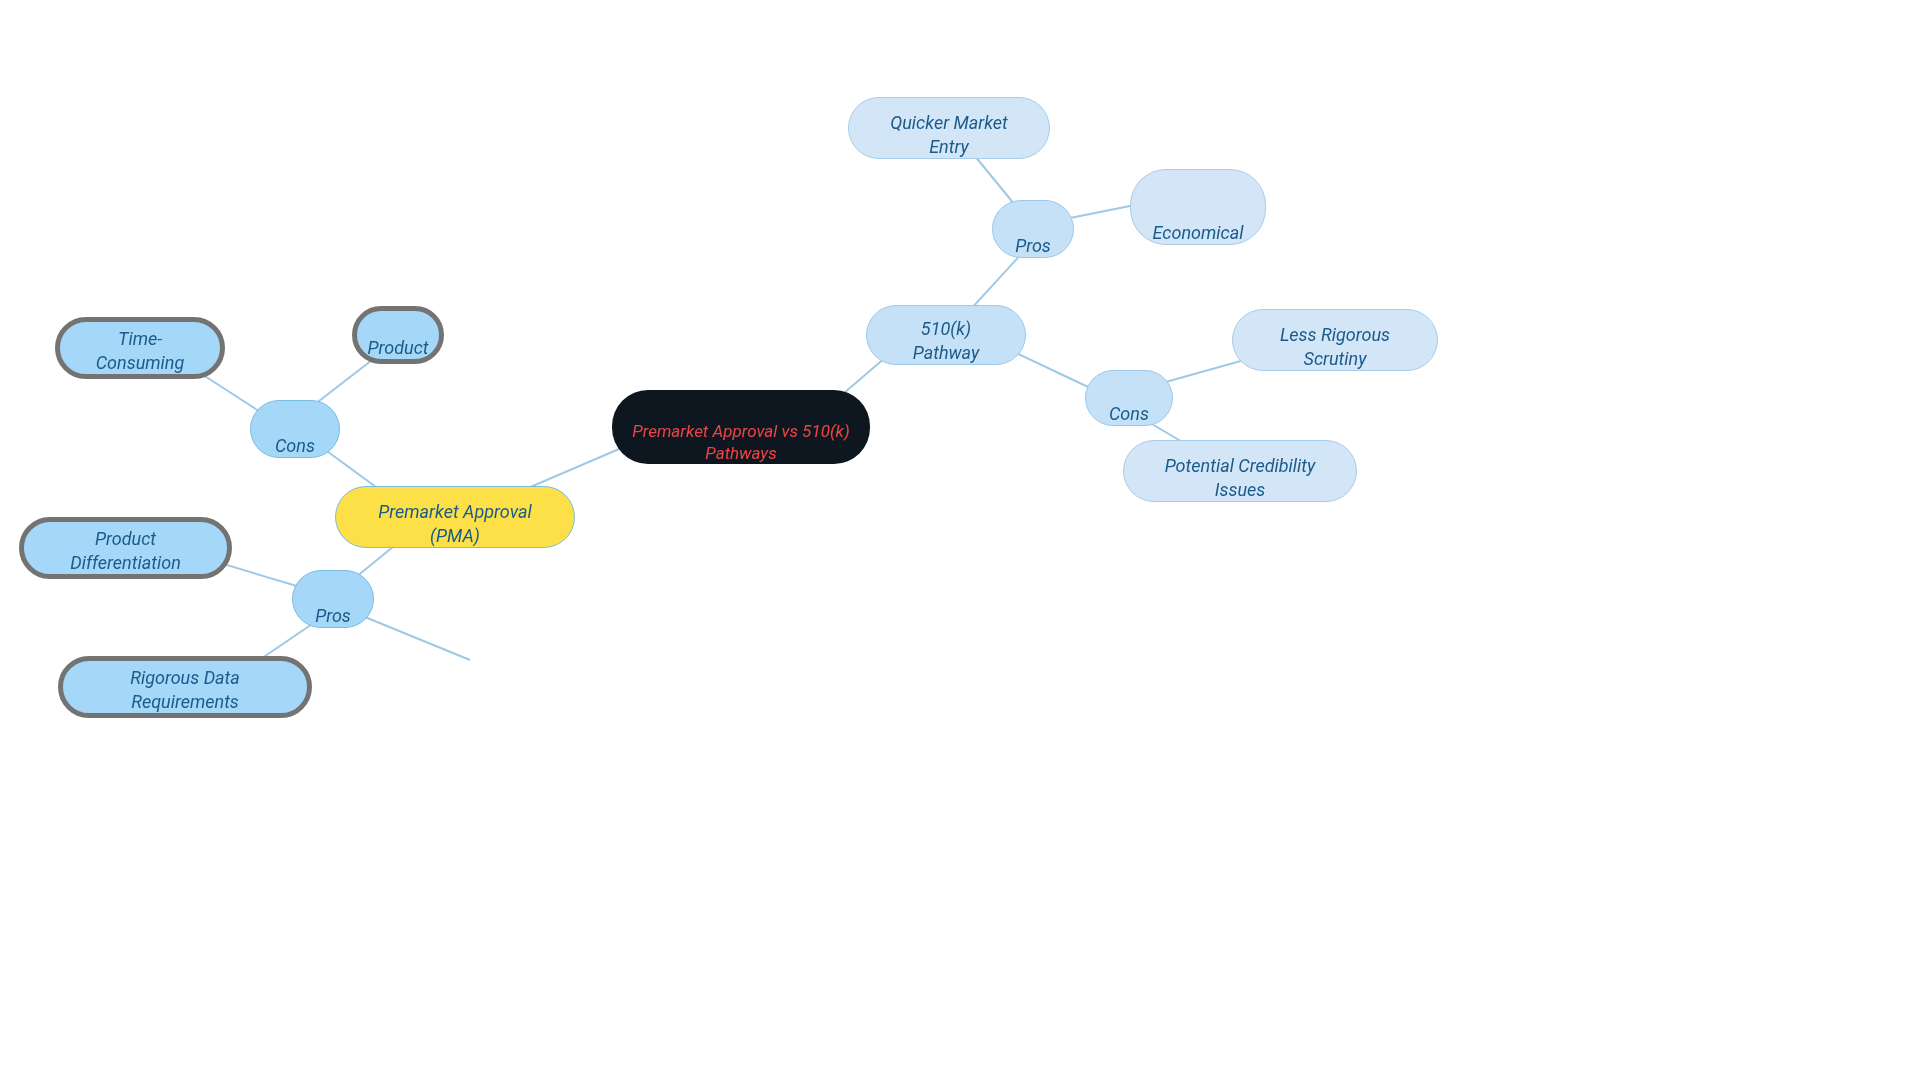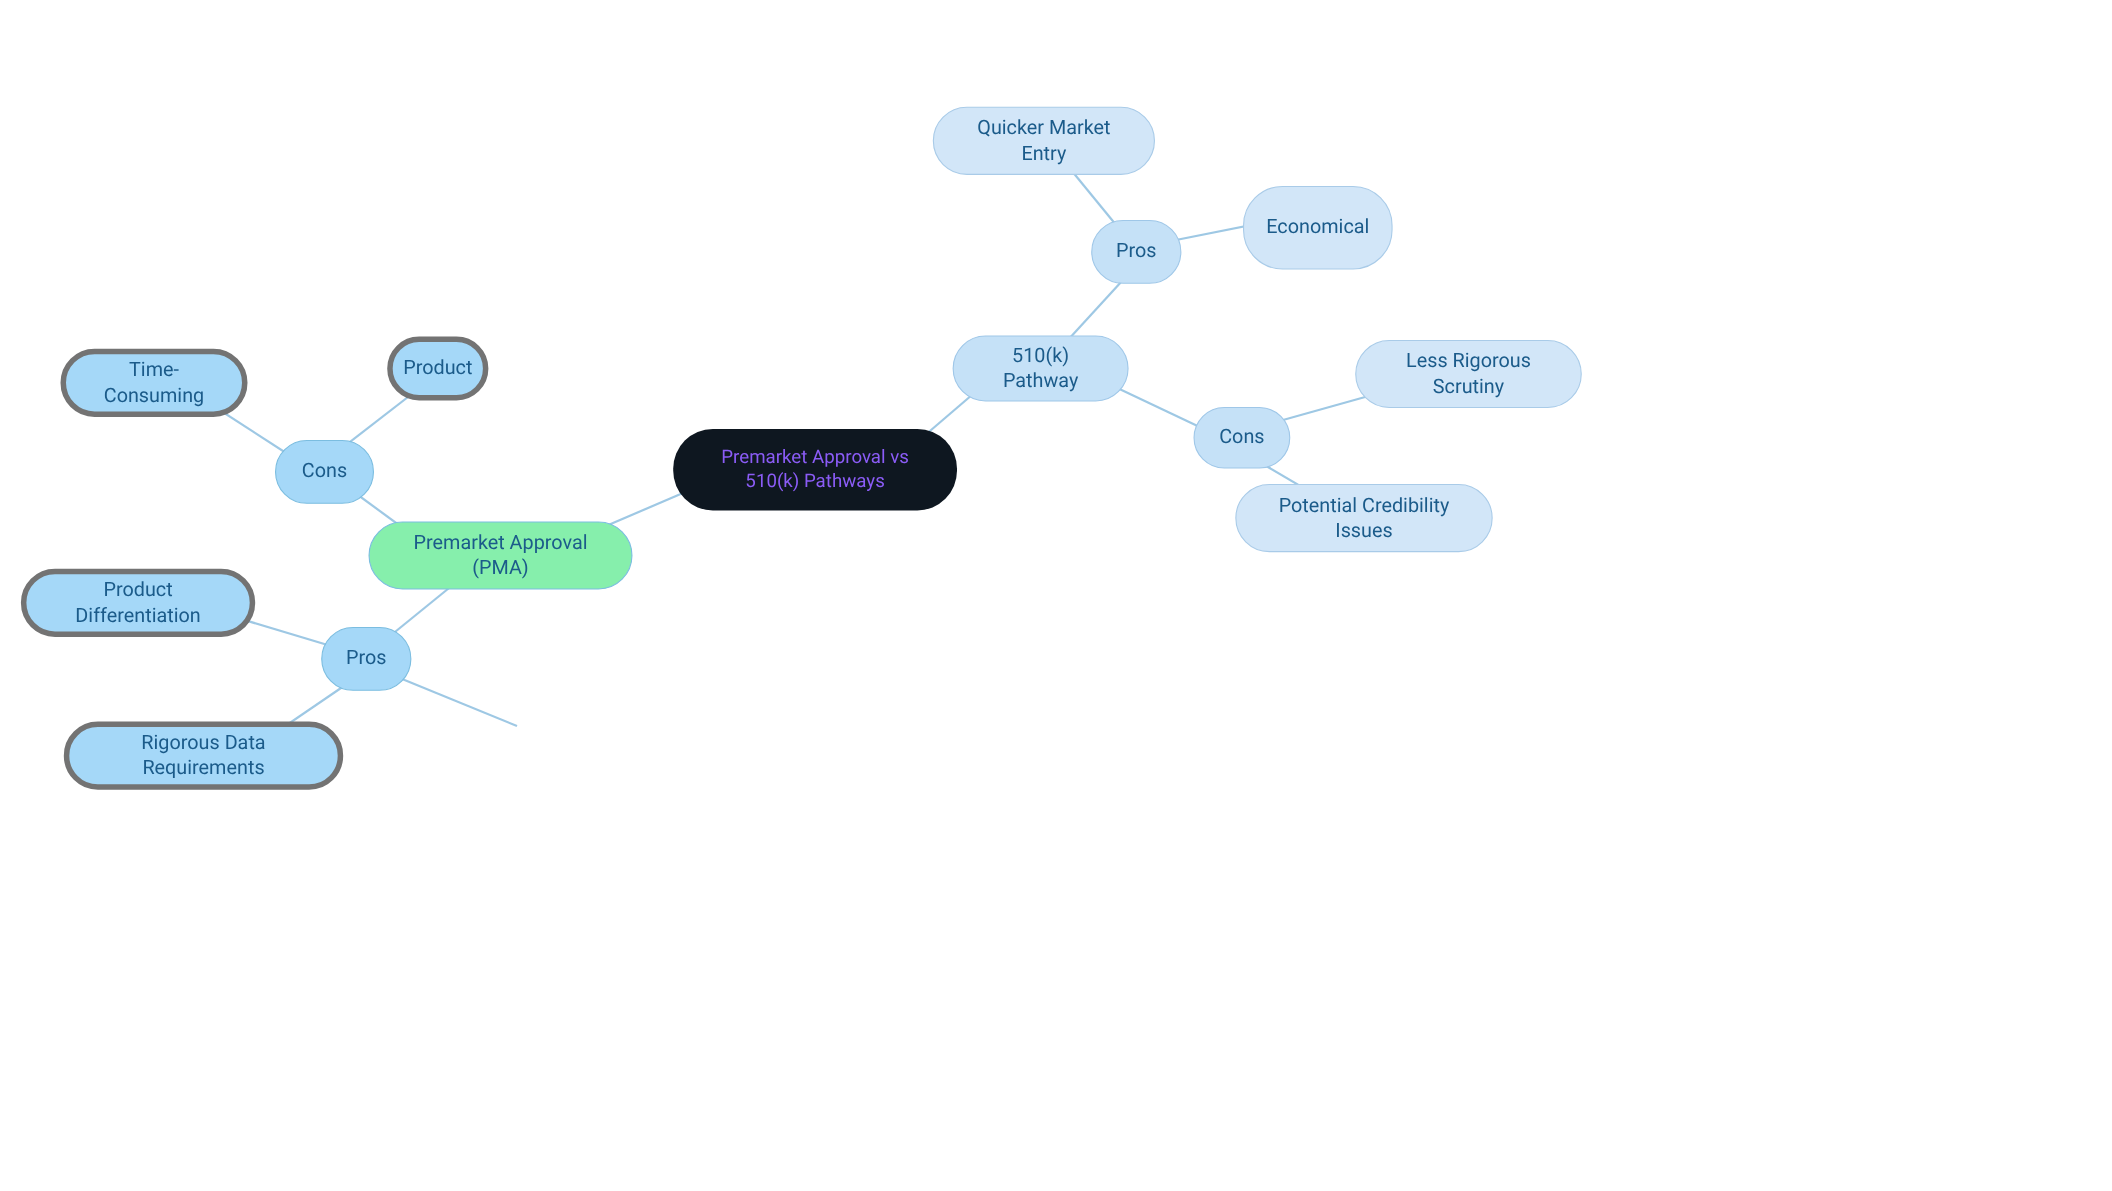--- a/index.html
+++ b/index.html
@@ -21,39 +21,41 @@
     position: absolute;
     top: 0;
     left: 0;
     width: 1920px;
     height: 1083px;
     pointer-events: none;
   }
   .node {
     position: absolute;
     display: flex;
-    align-items: center;
+    align-items: flex-end;
     justify-content: center;
     text-align: center;
     border-radius: 36px;
     padding: 0 20px;
     box-sizing: border-box;
     font-size: 18px;
     line-height: 1.3;
     color: #1b5b8a;
+    font-style: italic;
   }
   .node.root {
     background: #0e1720;
-    color: #8b5cf6;
+    color: #ef4444;
     font-size: 17px;
     border: none;
   }
   .node.level1 {
-    background: #86efac;
+    background: #fde047;
     border: 1px solid #7bbde0;
+    margin-top: 12px;
   }
   .node.level2 {
     background: #a5d8f8;
     border: 1px solid #7bbde0;
   }
   .node.level2b {
     background: #c5e1f7;
     border: 1px solid #9fc7e8;
   }
   .node.level3a {

